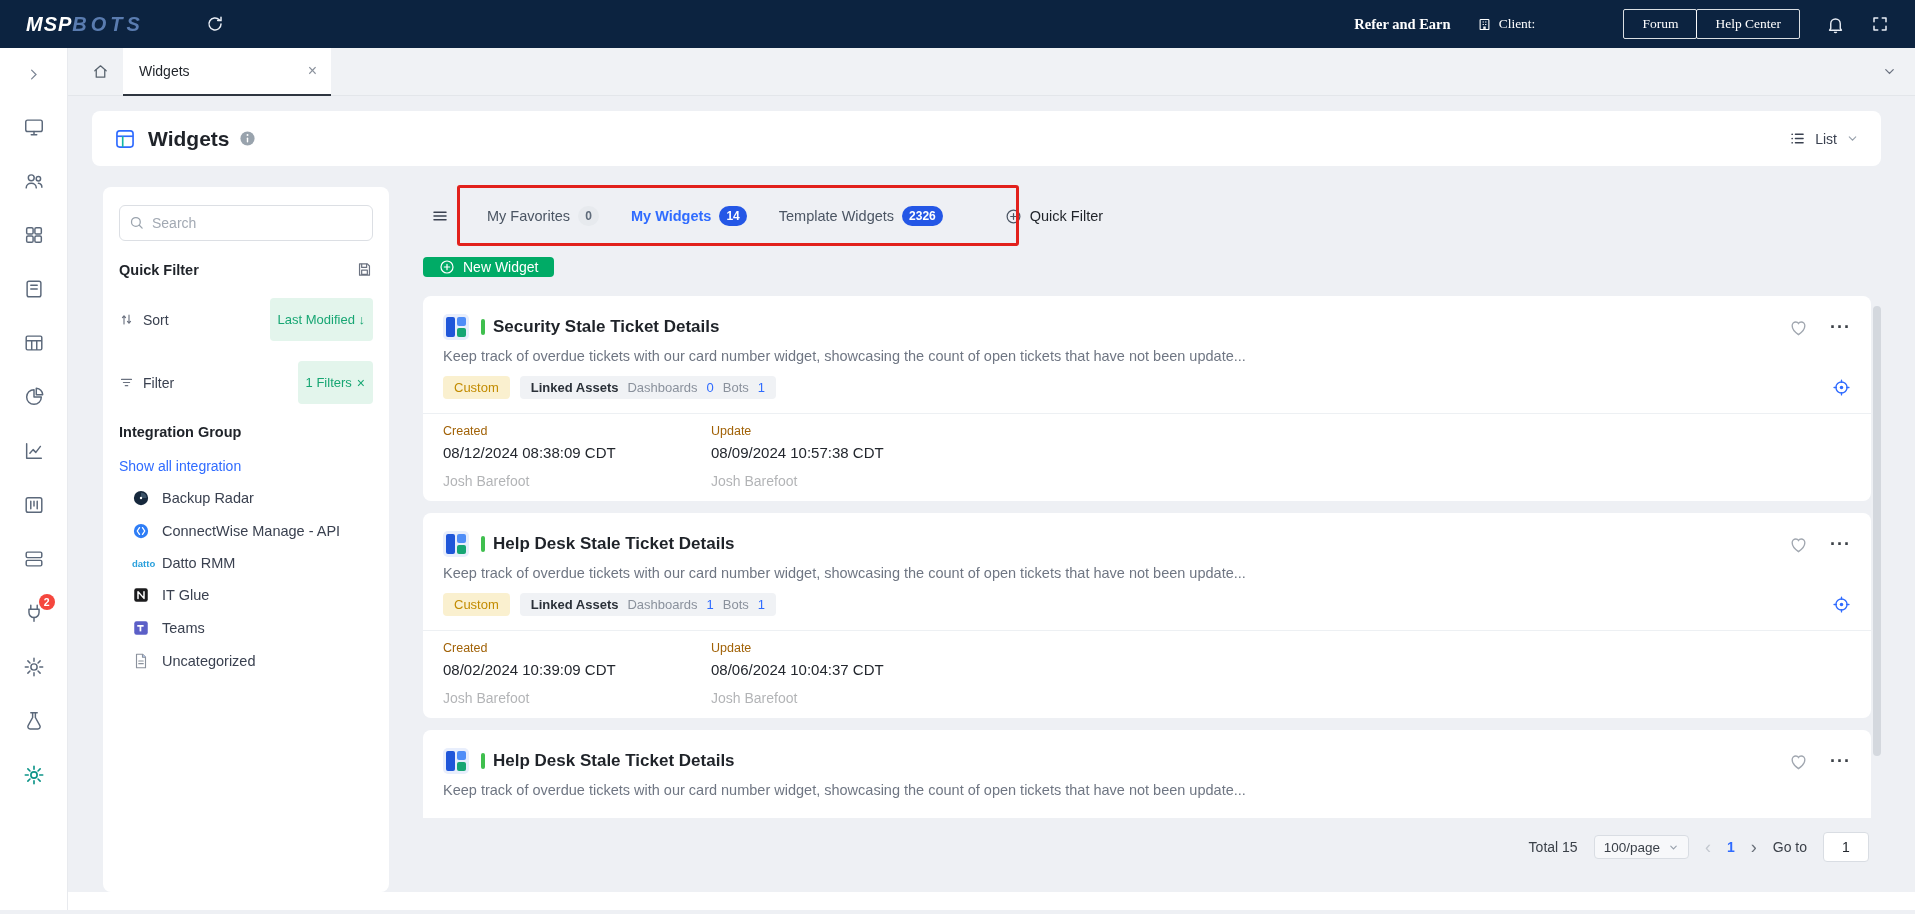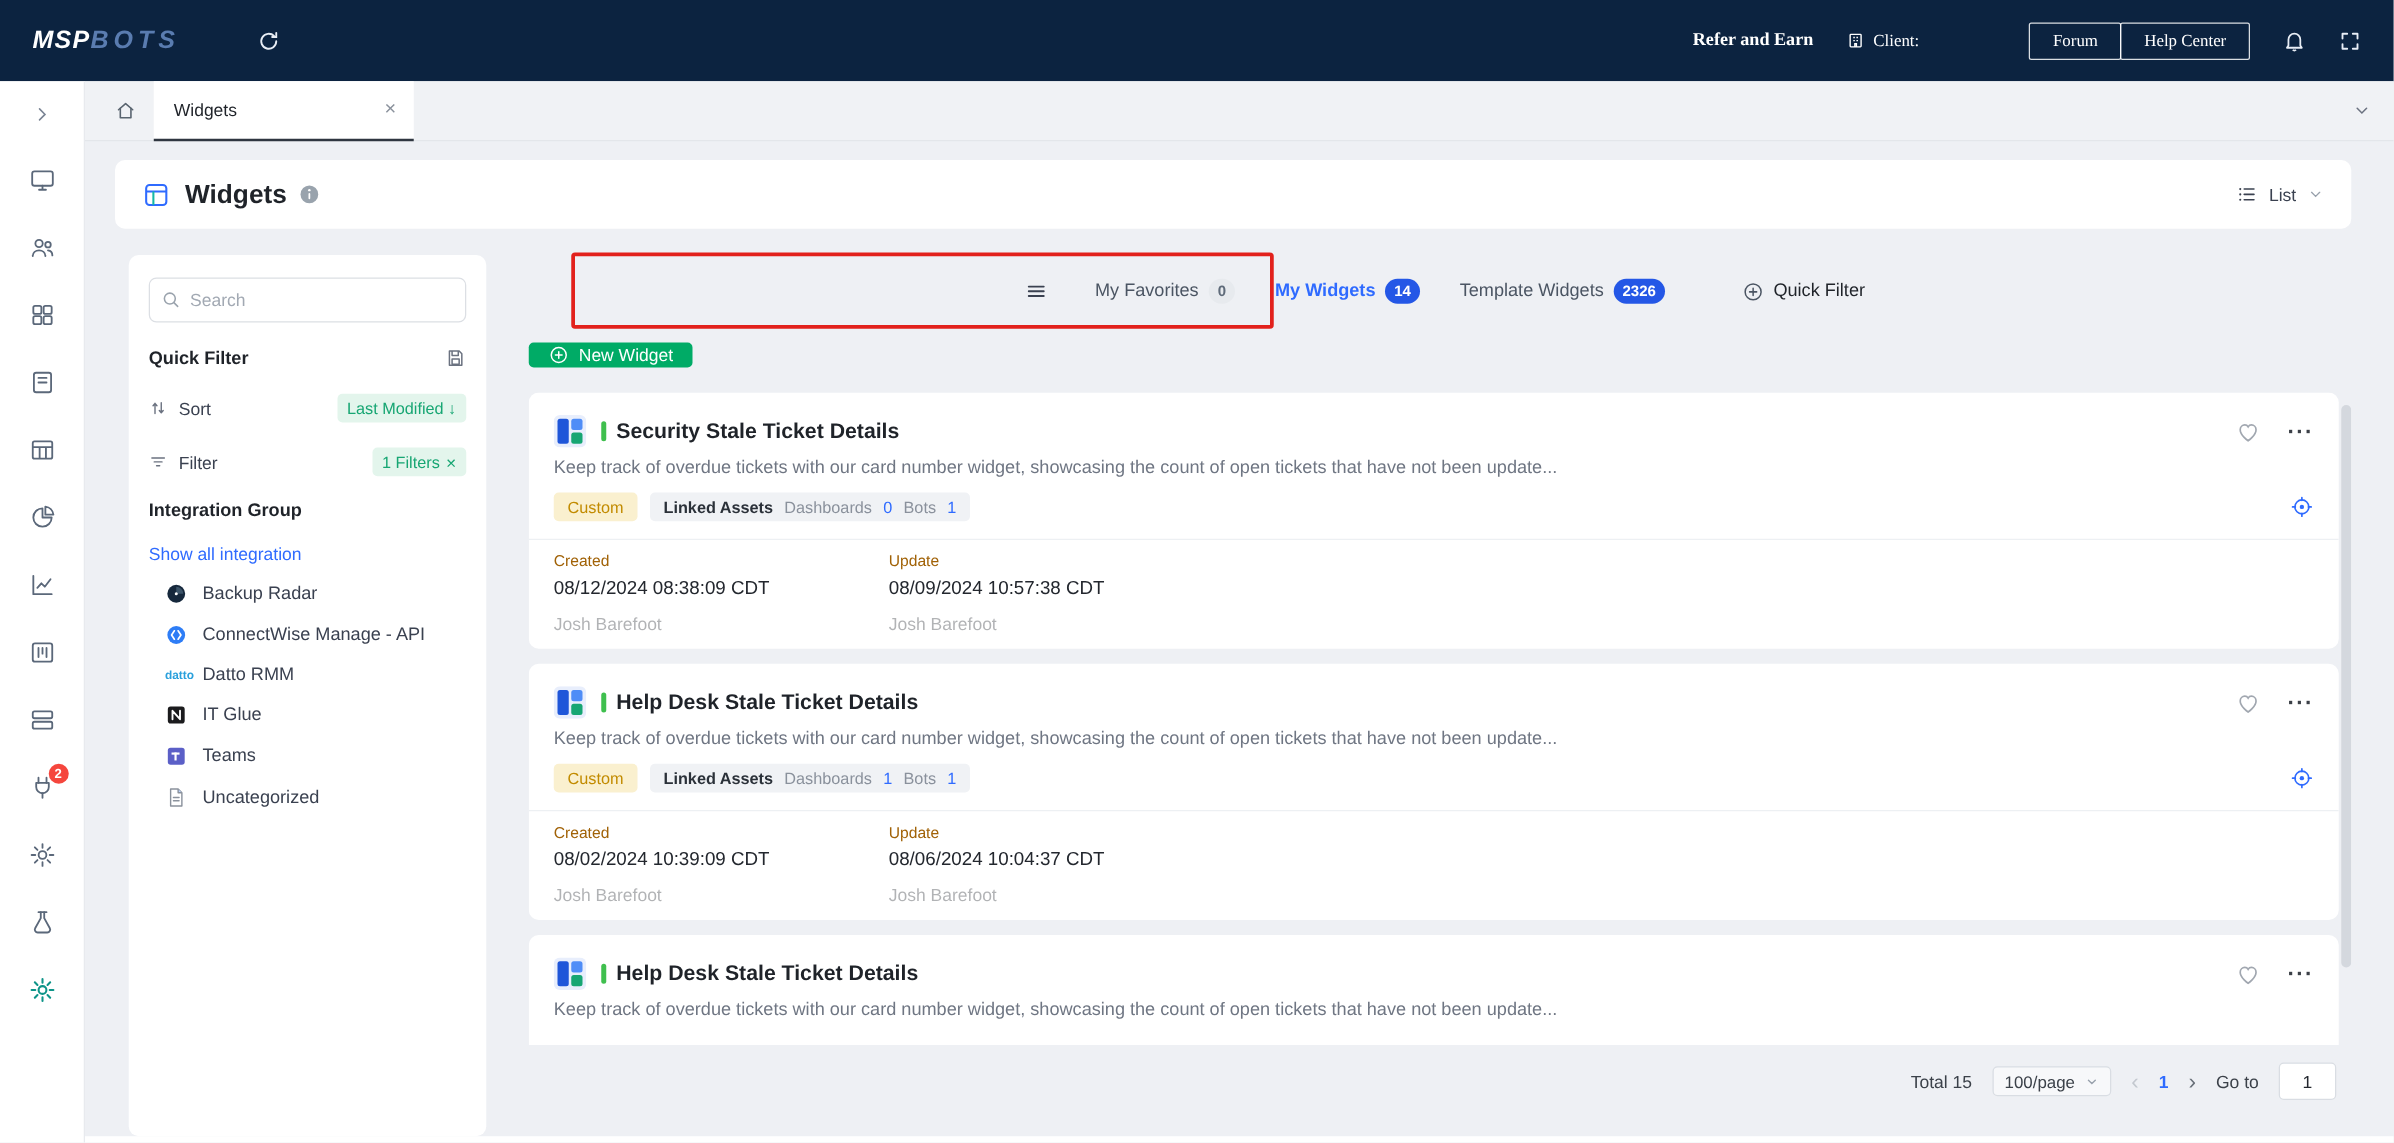--- a/index.html
+++ b/index.html
@@ -2,21 +2,21 @@
 <html><head>
 <meta charset="utf-8">
 <style>
   * { box-sizing: border-box; }
   html,body { width:1915px; height:914px; margin:0; overflow:hidden;
     font-family:"Liberation Sans","DejaVu Sans",sans-serif; background:#eef0f4; }
   svg { display:block; }
   .clickable { cursor:pointer; }
 
   
-  .topbar { height:65px; background:#0c2340; display:flex; align-items:center;
+  .topbar { height:48px; background:#0c2340; display:flex; align-items:center;
     justify-content:space-between; padding:0 26px; }
   .tb-left { display:flex; align-items:center; gap:62px; }
   .logo { display:flex; align-items:baseline; cursor:pointer; }
   .logo-msp { color:#fff; font-weight:800; font-size:20px; letter-spacing:1px; font-style:italic; }
   .logo-bots { color:#5a7cb0; font-weight:800; font-size:20px; letter-spacing:4px; font-style:italic; }
   .tb-ic { color:#e8edf5; cursor:pointer; }
   .tb-right { display:flex; align-items:center; gap:26px; color:#fff;font-family:Liberation Serif, serif; }
   .refer { font-size:14.5px; font-weight:600; cursor:pointer; }
   .client { display:flex; align-items:center; gap:7px; font-size:13.5px; margin-right:62px; cursor:pointer; }
   .pill-group { display:flex;justify-content:space-between; }
@@ -65,32 +65,32 @@
   .search-wrap { position:relative; }
   .search-wrap input { width:100%; height:36px; border:1px solid #dcdfe4; border-radius:6px;
     padding:0 10px 0 32px; font-size:14px; color:#374151; outline:none; font-family:inherit; }
   .search-wrap input::placeholder { color:#a2a9b3; }
   .search-ic { position:absolute; left:10px; top:10px; color:#9aa3ad; }
   .fp-row { display:flex; align-items:center; justify-content:space-between; margin-top:20px; }
   .fp-strong { font-size:14.5px; font-weight:700; color:#1f2329; }
   .fp-left { display:flex; align-items:center; gap:9px; font-size:14px; color:#3a4150; }
   .fp-left .ic { color:#6b7280; }
   .save-ic { color:#6b7280; cursor:pointer; }
-  .gbadge { background:#e3f5ec; color:#17a673; font-size:13px; padding:4px 8px; border-radius:4px;
+  .gbadge { background:#e3f5ec; color:#17a673; font-size:13px; padding:14px 8px; border-radius:4px;
     display:inline-flex; align-items:center; gap:5px; cursor:pointer; }
   .gbadge .x { font-size:14px; line-height:1; cursor:pointer; }
   .show-all { margin-top:18px; font-size:14px; color:#2f6bff; cursor:pointer; }
   .int-list { margin-top:6px; }
   .int-item { display:flex; align-items:center; gap:12px; margin-top:15px; padding-left:13px;
     font-size:14.5px; color:#3a4150; cursor:pointer; }
   .datto-word { color:#2aa0dc; font-weight:800; font-size:9.5px; width:18px; text-align:center; }
 
   
   .widgets-panel { flex:1; display:flex; flex-direction:column; min-width:0; position:relative; }
-  .tabs-row { height:58px; display:flex; align-items:center; padding-left:8px; position:relative; flex:none;justify-content:center; }
+  .tabs-row { height:58px; display:flex; align-items:center; padding-left:8px; position:relative; flex:none; }
   .burger { color:#3a4150; cursor:pointer; margin-right:22px; }
   .wtab { display:flex; align-items:center; gap:8px; padding:0 16px; height:58px;
     font-size:14.5px; color:#4b5563; cursor:pointer; }
   .wtab.active { color:#2f6bff; font-weight:700; }
   .cnt { min-width:21px; height:20px; border-radius:10px; padding:0 7px; font-size:12px;
     display:inline-flex; align-items:center; justify-content:center; font-weight:600; }
   .cnt.gray { background:#e7eaee; color:#5f6b7a; }
   .cnt.blue { background:#2457e6; color:#fff; }
   .quick-filter { display:flex; align-items:center; gap:8px; margin-left:46px; font-size:14.5px;
     color:#1f2329; cursor:pointer; }

